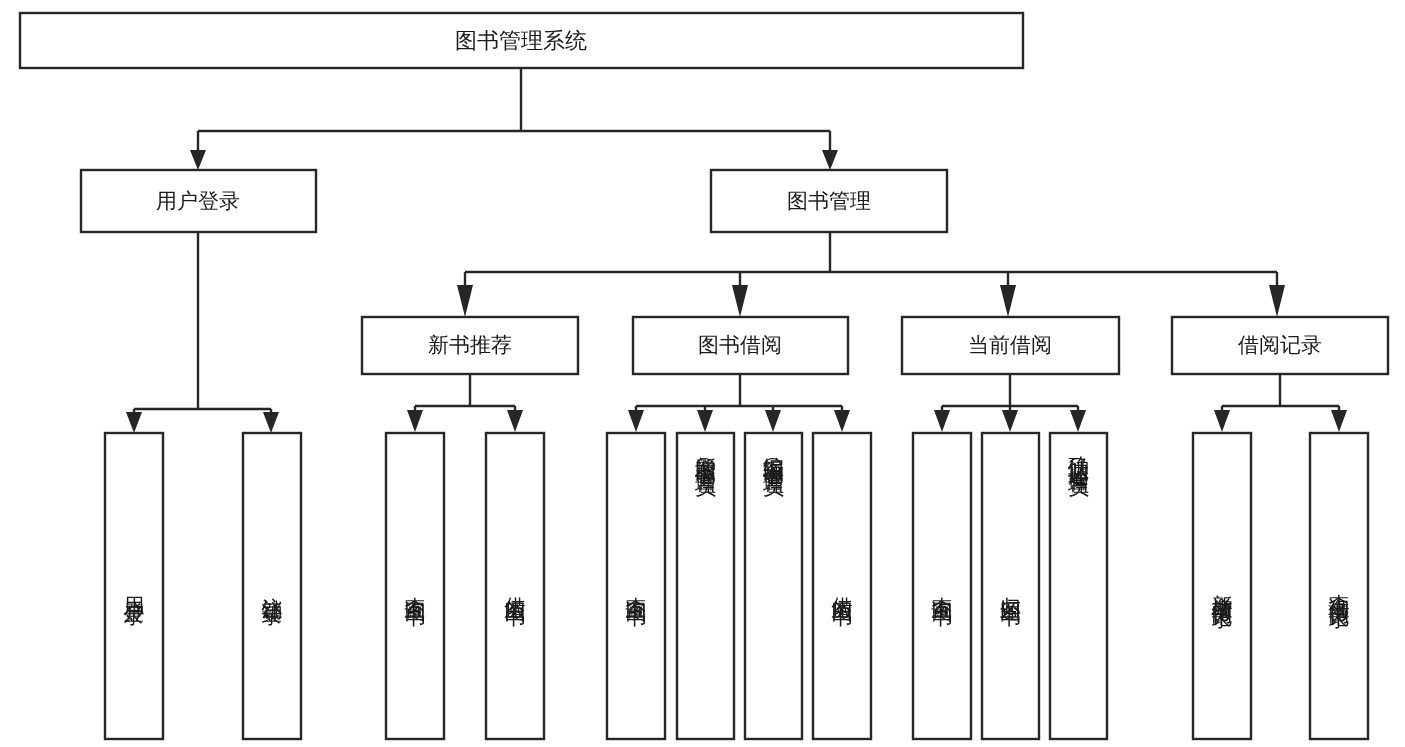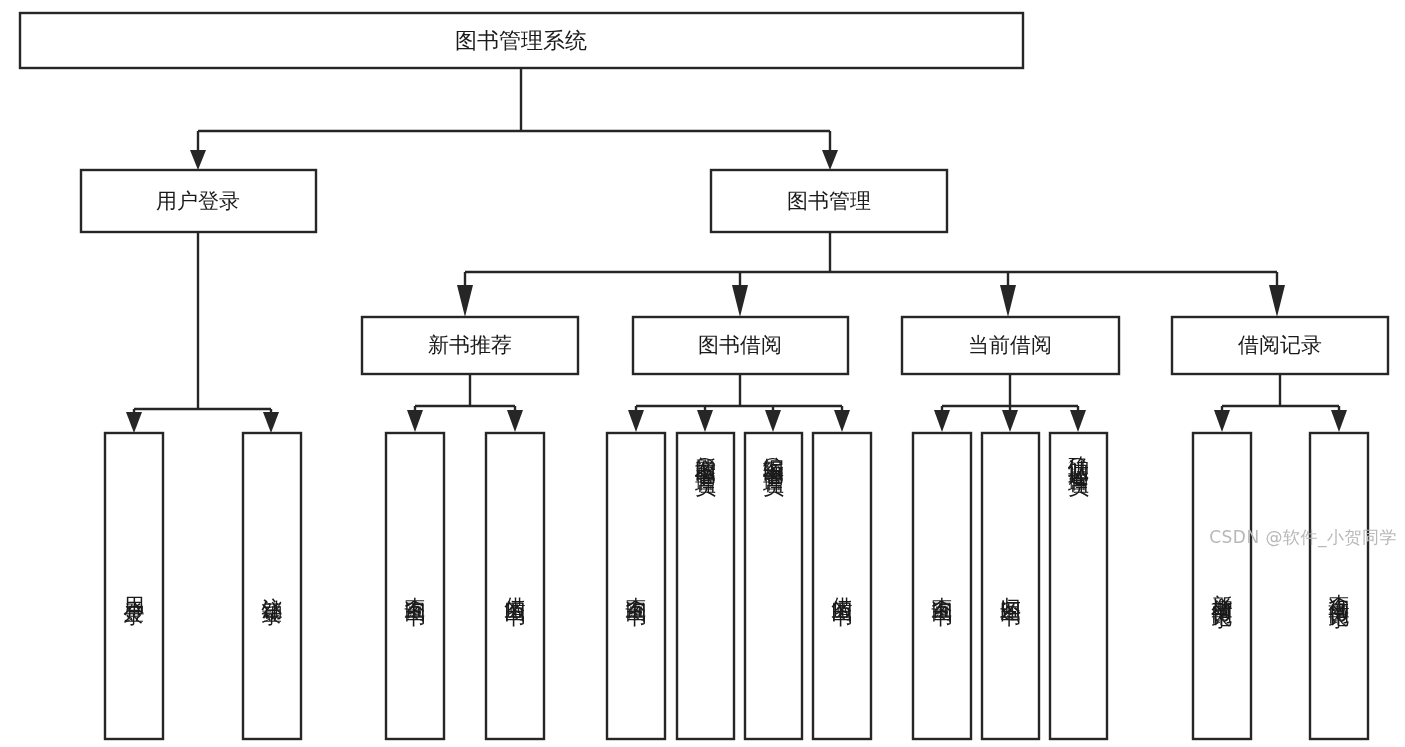--- a/index.html
+++ b/index.html
@@ -249,15 +249,14 @@
   </div>
 
   <div class="vtext-wrap" style="left:1193px; top:433px; width:58px; height:306px;">
     <span class="vtext">新增借阅记录</span>
   </div>
 
   <div class="vtext-wrap" style="left:1310px; top:433px; width:58px; height:306px;">
     <span class="vtext">查询借阅记录</span>
   </div>
 
-  <div class="watermark">CSDN @软件_小贺同学</div>
 
 </div>
 
 </body></html>

